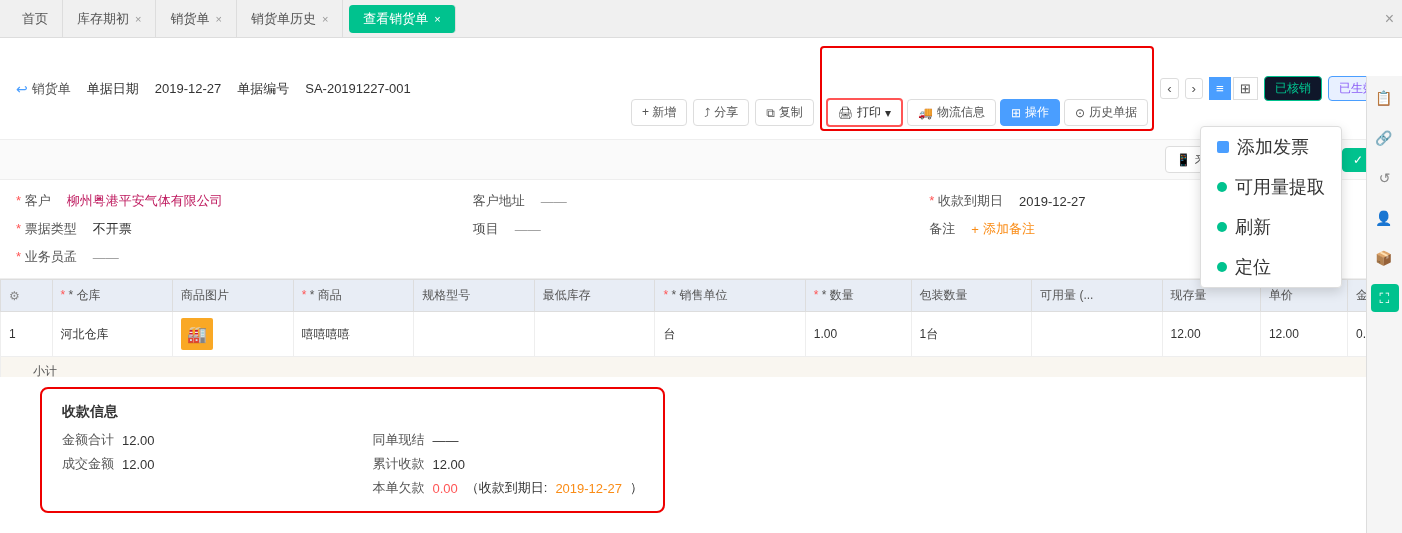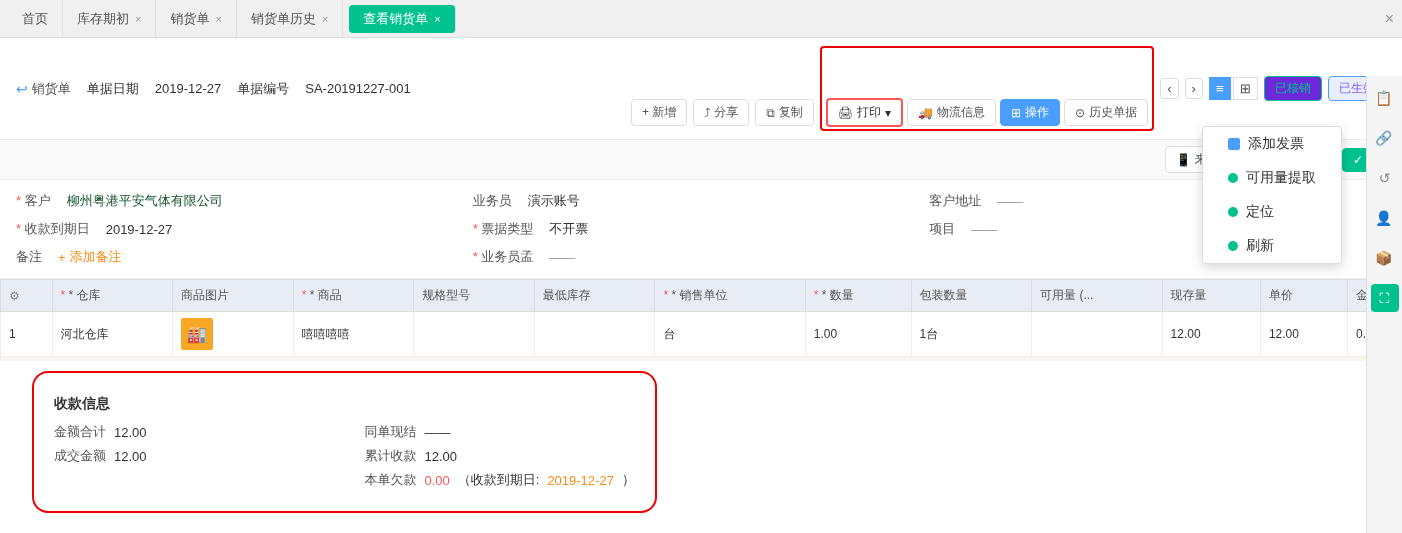--- a/index.html
+++ b/index.html
@@ -26,68 +26,68 @@
     }
     .doc-type-badge { display: flex; align-items: center; gap: 4px; color: #555; font-size: 13px; }
     .doc-type-icon { color: #4a9eff; font-size: 14px; }
     .doc-meta { display: flex; align-items: center; gap: 16px; font-size: 13px; color: #555; }
     .doc-meta span { color: #333; }
     .header-actions { margin-left: auto; display: flex; align-items: center; gap: 6px; }
     .btn-action { display: flex; align-items: center; gap: 4px; padding: 4px 10px; border: 1px solid #ddd; border-radius: 4px; background: #fff; cursor: pointer; font-size: 12px; color: #555; margin-top: 48px; }
     .btn-action.print-btn { border: 2px solid #f55; color: #333; }
     .btn-action.ops-btn { background: #4a9eff; color: #fff; border-color: #4a9eff; }
     .status-badge { padding: 3px 10px; border-radius: 4px; font-size: 12px; }
-    .badge-green { background: #6d28d9; color: #00c28e; border: 1px solid #00c28e; }
+    .badge-green { background: #0f172a; color: #00c28e; border: 1px solid #00c28e; }
     .badge-blue { background: #e8f0ff; color: #8b5cf6; border: 1px solid #4a9eff; }
     .btn-nav { padding: 2px 6px; border: 1px solid #ddd; border-radius: 3px; background: #fff; cursor: pointer; color: #555; }
     .btn-view-toggle { display: flex; gap: 2px; }
     .btn-view { padding: 3px 6px; border: 1px solid #ddd; background: #fff; cursor: pointer; color: #555; }
     .btn-view.active { background: #4a9eff; color: #fff; border-color: #4a9eff; }
 
     
     .doc-toolbar { display: flex; align-items: center; padding: 6px 16px; background: #fafafa; border-bottom: 1px solid #eee; gap: 8px; justify-content: flex-end; }
     .btn-small { padding: 4px 10px; border: 1px solid #ddd; border-radius: 4px; background: #fff; cursor: pointer; font-size: 12px; color: #555; display: flex; align-items: center; gap: 4px; }
     .btn-small.gray-bg { background: #bbb; color: #fff; border-color: #bbb; }
     .btn-small.green { background: #00c28e; color: #fff; border-color: #00c28e; }
 
     
     .form-area { padding: 12px 16px; display: grid; grid-template-columns: 1fr 1fr 1fr; gap: 10px 0; border-bottom: 1px solid #eee; }
     .form-row { display: flex; align-items: center; gap: 16px; }
     .form-label { color: #555; font-size: 13px; white-space: nowrap; }
     .form-label.required::before { content: '* '; color: #f55; }
     .form-value { color: #333; font-size: 13px; }
-    .form-value.link { color: #14532d; cursor: pointer; }
+    .form-value.link { color: #be185d; cursor: pointer; }
     .form-value.dash { color: #999; }
 
     
     .table-container { flex: 1; overflow: auto; }
     table { width: 100%; border-collapse: collapse; font-size: 12px; }
     thead tr { background: #e8edf5; }
     th { padding: 7px 8px; text-align: left; border: 1px solid #ddd; color: #555; font-weight: normal; white-space: nowrap; }
     th.required::before { content: '* '; color: #f55; }
     td { padding: 6px 8px; border: 1px solid #eee; color: #333; }
     tr.data-row td { background: #fff; }
     tr.subtotal-row td { background: #f9f6f0; color: #555; padding-left: 32px; }
     .gear-icon { color: #888; }
 
     
     .payment-box {
-      border: 2px solid #e00; border-radius: 16px; margin: 10px 16px; padding: 22px 20px; background: #fff; display: inline-block; min-width: 520px;
+      border: 2px solid #e00; border-radius: 8px; margin: 10px 24px; padding: 14px 20px; background: #fff; display: inline-block; min-width: 520px;
     }
     .payment-title { font-weight: bold; font-size: 14px; margin-bottom: 10px; }
     .payment-grid { display: grid; grid-template-columns: 1fr 1fr; gap: 6px 40px; }
     .payment-row { display: flex; align-items: center; gap: 8px; font-size: 13px; }
     .payment-label { color: #555; }
     .payment-value { color: #333; }
     .payment-value.red { color: #f55; }
     .payment-value.orange { color: #fa8c16; }
 
     
     .dropdown-overlay { position: absolute; top: 88px; right: 60px; background: #fff; border: 1px solid #ddd; border-radius: 4px; box-shadow: 0 4px 12px rgba(0,0,0,0.15); z-index: 100; min-width: 120px; }
-    .dropdown-menu-item { display: flex; align-items: center; gap: 8px; padding: 8px 25px; cursor: pointer; font-size: 14px; color: #333; }
+    .dropdown-menu-item { display: flex; align-items: center; gap: 8px; padding: 8px 16px; cursor: pointer; font-size: 18px; color: #333; }
     .dot { width: 10px; height: 10px; border-radius: 50%; display: inline-block; }
     .dot-blue { background: #4a9eff; }
     .dot-teal { background: #00c28e; }
     .menu-icon-square { width: 12px; height: 12px; background: #4a9eff; border-radius: 2px; display: inline-block; }
 
     
     .highlight-box { border: 2px solid #e00; border-radius: 4px; padding: 2px 4px; display: flex; align-items: center; gap: 4px; }
 
     
     .right-sidebar { position: absolute; right: 0; top: 38px; width: 36px; background: #f5f5f5; border-left: 1px solid #ddd; display: flex; flex-direction: column; align-items: center; padding: 8px 0; gap: 12px; height: calc(533px - 38px); }
@@ -196,24 +196,20 @@
     <button class="btn-small green">
       <span>✓</span>
       <span>E</span>
     </button>
   </div>
 
   <div class="form-area">
     <div class="form-row">
       <span class="form-label required">客户</span>
       <span class="form-value link">柳州粤港平安气体有限公司</span>
-    </div>
-    <div class="form-row">
-      <span class="form-label">业务员</span>
-      <span class="form-value">演示账号</span>
     </div>
     <div class="form-row">
       <span class="form-label">客户地址</span>
       <span class="form-value dash">——</span>
     </div>
     <div class="form-row">
       <span class="form-label required">收款到期日</span>
       <span class="form-value">2019-12-27</span>
     </div>
     <div class="form-row">
@@ -318,25 +314,25 @@
     <div class="dropdown-menu-item">
       <span class="menu-icon-square"></span>
       <span>添加发票</span>
     </div>
     <div class="dropdown-menu-item">
       <span class="dot dot-teal"></span>
       <span>可用量提取</span>
     </div>
     <div class="dropdown-menu-item">
       <span class="dot dot-teal"></span>
-      <span>定位</span>
+      <span>刷新</span>
     </div>
     <div class="dropdown-menu-item">
       <span class="dot dot-teal"></span>
-      <span>刷新</span>
+      <span>定位</span>
     </div>
   </div>
 
   <div class="right-sidebar">
     <div class="sidebar-icon">📋</div>
     <div class="sidebar-icon">🔗</div>
     <div class="sidebar-icon">↺</div>
     <div class="sidebar-icon">👤</div>
     <div class="sidebar-icon">📦</div>
     <div class="sidebar-icon green-bg">⛶</div>

